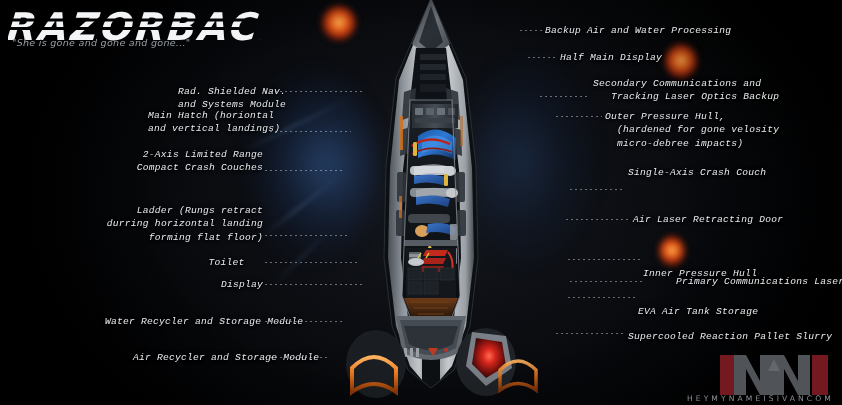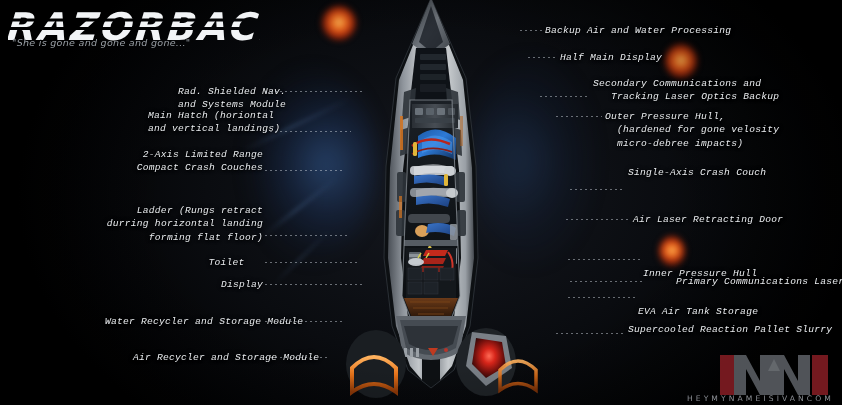--- a/index.html
+++ b/index.html
@@ -319,21 +319,21 @@
       <div class="cal l" style="left: 628px; top: 166px;">Single-Axis Crash Couch</div>
       <div class="lead" style="left: 570px; top: 189px; width: 55px;"></div>
       <div class="cal l" style="left: 633px; top: 213px;">Air Laser Retracting Door</div>
       <div class="lead" style="left: 566px; top: 219px; width: 64px;"></div>
       <div class="cal l" style="left: 643px; top: 253px; margin-top: 14px;">Inner Pressure Hull</div>
       <div class="lead" style="left: 568px; top: 259px; width: 72px;"></div>
       <div class="cal l" style="left: 645px; top: 275px; margin-left: 31px;">Primary Communications Laser</div>
       <div class="lead" style="left: 570px; top: 281px; width: 72px;"></div>
       <div class="cal l" style="left: 638px; top: 305px;">EVA Air Tank Storage</div>
       <div class="lead" style="left: 568px; top: 297px; width: 67px;"></div>
-      <div class="cal l" style="left: 628px; top: 323px;">Supercooled Reaction Pallet Slurry</div>
+      <div class="cal l" style="left: 628px; top: 330px;">Supercooled Reaction Pallet Slurry</div>
       <div class="lead" style="left: 556px; top: 333px; width: 69px;"></div>
     </div>
 
   <svg id="wm" viewBox="0 0 120 52">
     <g fill="#7e1c22">
       <path d="M6 6 h16 v40 H6 Z"></path>
       <path d="M98 6 h16 v40 H98 Z"></path>
     </g>
     <g fill="#575b60">
       <path d="M20 46 V6 h12 l14 26 V6 h12 v40 H46 L32 20 v26 Z"></path>

